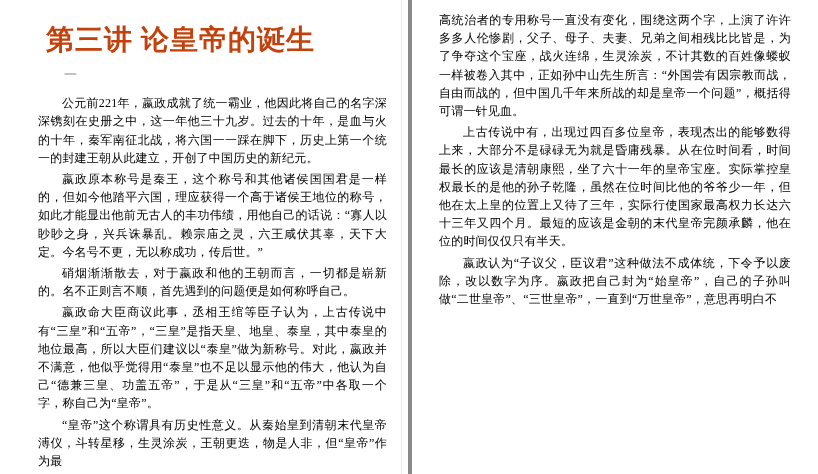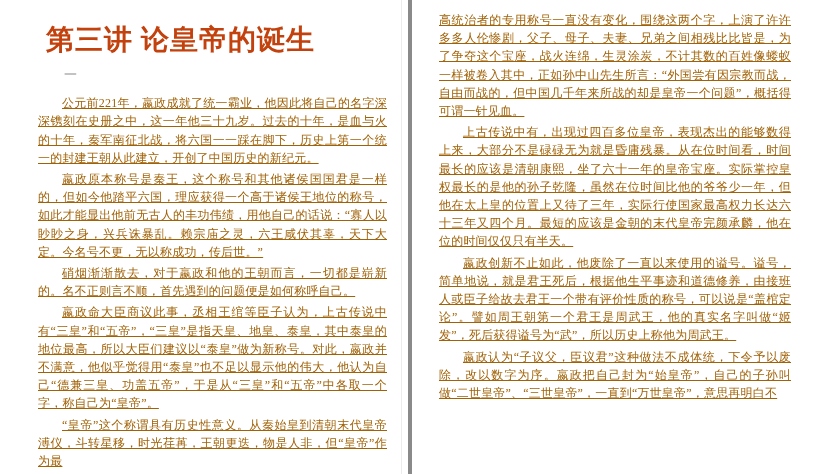--- a/index.html
+++ b/index.html
@@ -50,48 +50,46 @@
   }
   .section-marker {
     margin: 4px 0 10px 26px;
     font-size: 13px;
     color: #8d8d8d;
   }
   .para {
     margin: 0 0 3px 0;
     font-size: 12px;
     line-height: 18.2px;
-    color: #a16207;
+    color: #000000;
     text-align: justify;
     text-indent: 2em;
     letter-spacing: 0.2px;
-    text-decoration: underline;
   }
   .para.no-indent {
     text-indent: 0;
   }
 </style>
 </head>
 <body>
 
 <div class="book">
 
   <div class="page page-left">
     <h1 class="chapter-title">第三讲 论皇帝的诞生</h1>
     <div class="section-marker">一</div>
     <p class="para">公元前221年，嬴政成就了统一霸业，他因此将自己的名字深深镌刻在史册之中，这一年他三十九岁。过去的十年，是血与火的十年，秦军南征北战，将六国一一踩在脚下，历史上第一个统一的封建王朝从此建立，开创了中国历史的新纪元。</p>
     <p class="para">嬴政原本称号是秦王，这个称号和其他诸侯国国君是一样的，但如今他踏平六国，理应获得一个高于诸侯王地位的称号，如此才能显出他前无古人的丰功伟绩，用他自己的话说：“寡人以眇眇之身，兴兵诛暴乱。赖宗庙之灵，六王咸伏其辜，天下大定。今名号不更，无以称成功，传后世。”</p>
     <p class="para">硝烟渐渐散去，对于嬴政和他的王朝而言，一切都是崭新的。名不正则言不顺，首先遇到的问题便是如何称呼自己。</p>
     <p class="para">嬴政命大臣商议此事，丞相王绾等臣子认为，上古传说中有“三皇”和“五帝”，“三皇”是指天皇、地皇、泰皇，其中泰皇的地位最高，所以大臣们建议以“泰皇”做为新称号。对此，嬴政并不满意，他似乎觉得用“泰皇”也不足以显示他的伟大，他认为自己“德兼三皇、功盖五帝”，于是从“三皇”和“五帝”中各取一个字，称自己为“皇帝”。</p>
-    <p class="para">“皇帝”这个称谓具有历史性意义。从秦始皇到清朝末代皇帝溥仪，斗转星移，时光荏苒，王朝更迭，物是人非，但“皇帝”作为最</p>
+    <p class="para">“皇帝”这个称谓具有历史性意义。从秦始皇到清朝末代皇帝溥仪，斗转星移，生灵涂炭，王朝更迭，物是人非，但“皇帝”作为最</p>
   </div>
 
   <div class="edge-line"></div>
   <div class="spine"></div>
 
   <div class="page page-right">
     <p class="para no-indent">高统治者的专用称号一直没有变化，围绕这两个字，上演了许许多多人伦惨剧，父子、母子、夫妻、兄弟之间相残比比皆是，为了争夺这个宝座，战火连绵，生灵涂炭，不计其数的百姓像蝼蚁一样被卷入其中，正如孙中山先生所言：“外国尝有因宗教而战，自由而战的，但中国几千年来所战的却是皇帝一个问题”，概括得可谓一针见血。</p>
     <p class="para">上古传说中有，出现过四百多位皇帝，表现杰出的能够数得上来，大部分不是碌碌无为就是昏庸残暴。从在位时间看，时间最长的应该是清朝康熙，坐了六十一年的皇帝宝座。实际掌控皇权最长的是他的孙子乾隆，虽然在位时间比他的爷爷少一年，但他在太上皇的位置上又待了三年，实际行使国家最高权力长达六十三年又四个月。最短的应该是金朝的末代皇帝完颜承麟，他在位的时间仅仅只有半天。</p>
-    <p class="para">嬴政创新不止如此，他废除了一直以来使用的谥号。谥号，简单地说，就是君王死后，根据他生平事迹和道德修养，由接班人或臣子给故去君王一个带有评价性质的称号，可以说是“盖棺定论”。譬如周王朝第一个君王是周武王，他的真实名字叫做“姬发”，死后获得谥号为“武”，所以历史上称他为周武王。</p>
     <p class="para">嬴政认为“子议父，臣议君”这种做法不成体统，下令予以废除，改以数字为序。嬴政把自己封为“始皇帝”，自己的子孙叫做“二世皇帝”、“三世皇帝”，一直到“万世皇帝”，意思再明白不</p>
   </div>
 
 </div>
 
 </body></html>

